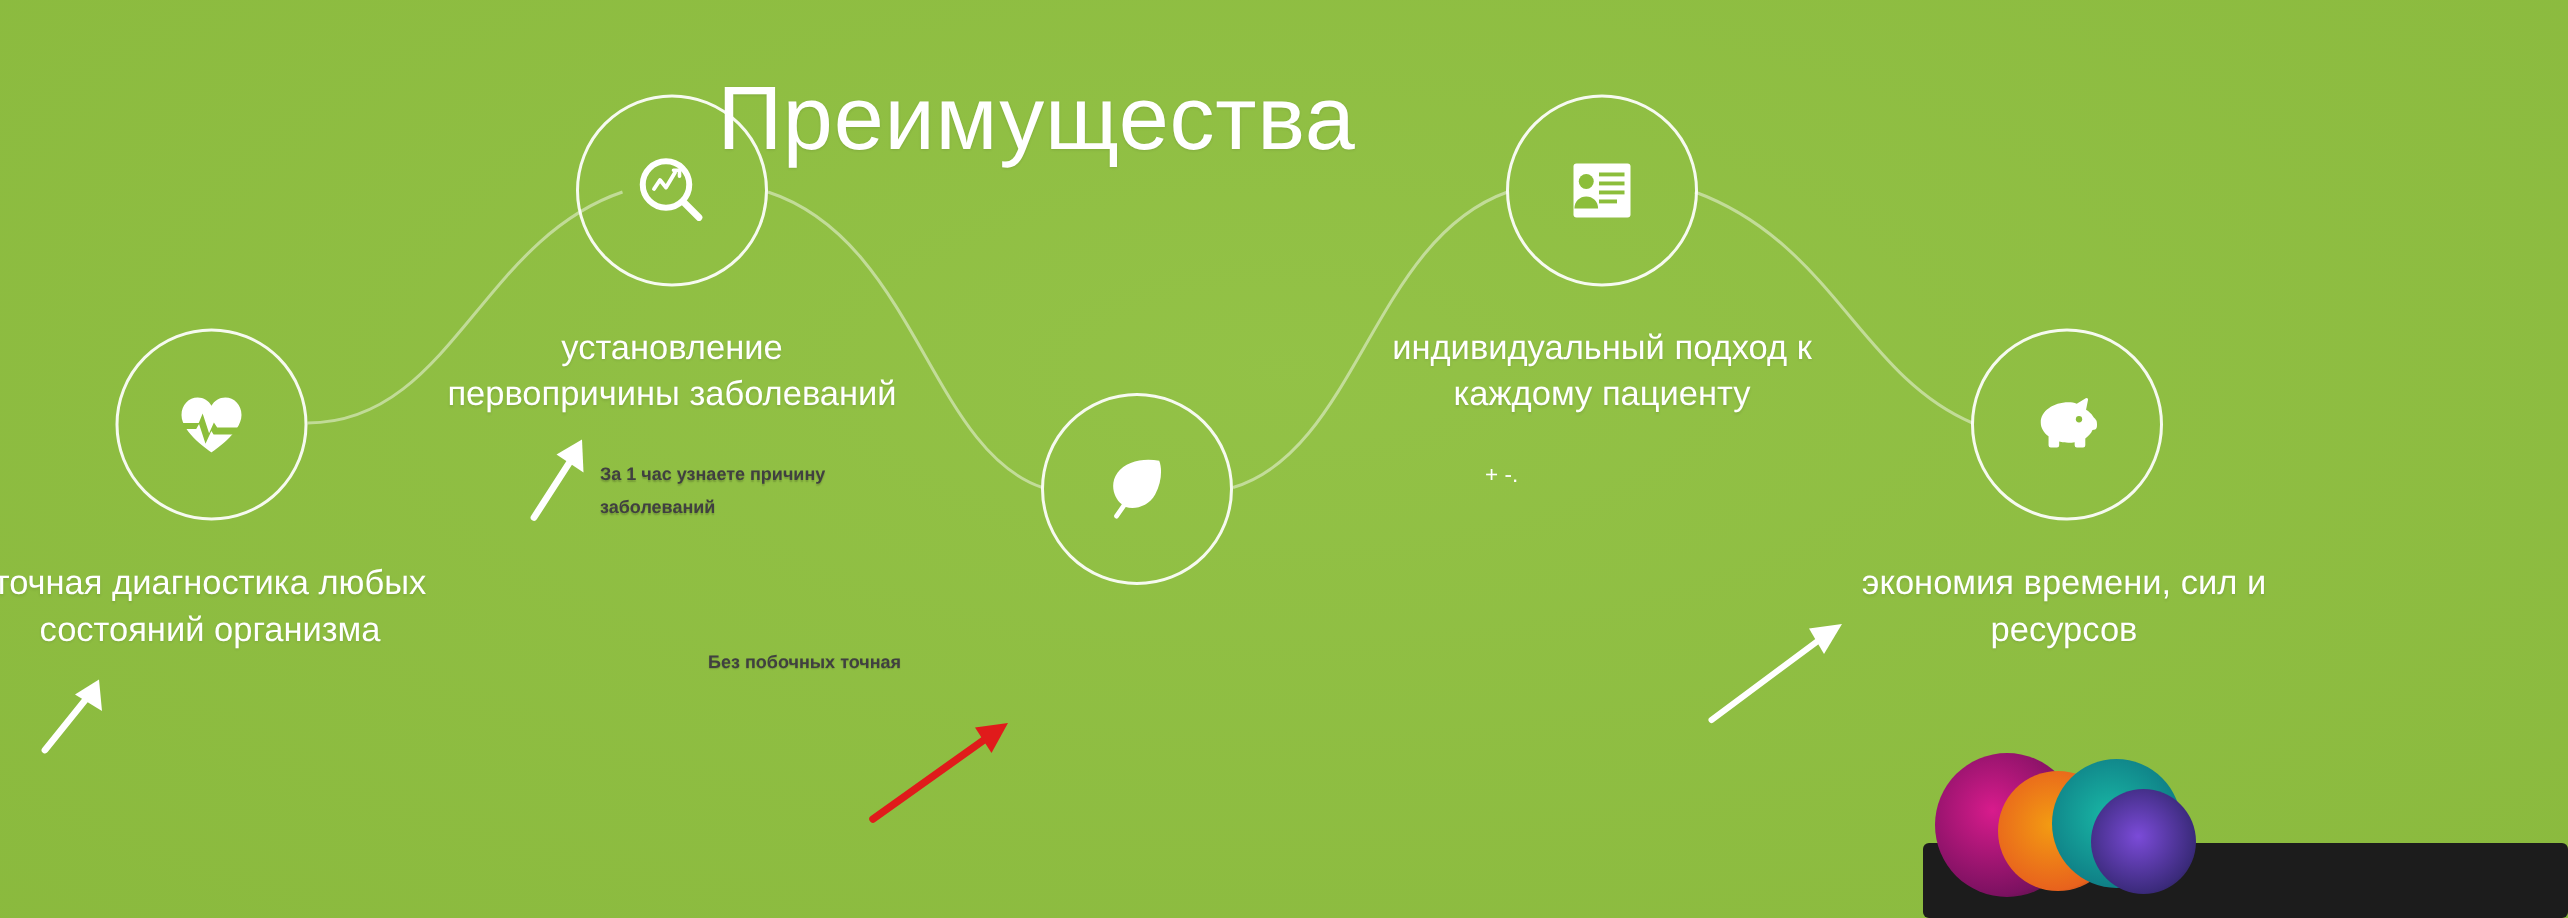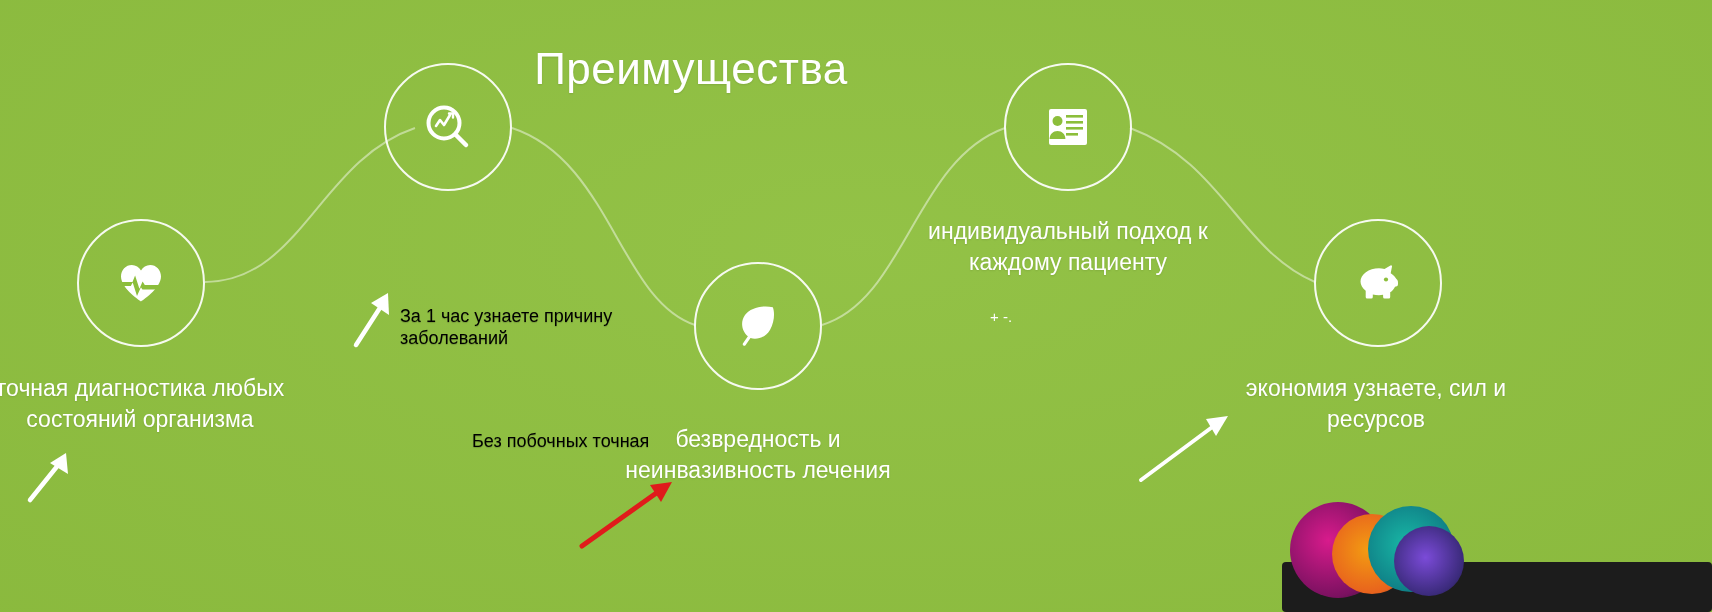--- a/index.html
+++ b/index.html
@@ -18,21 +18,21 @@
     background:radial-gradient(120% 140% at 50% 40%, rgba(255,255,255,0.06) 0%, rgba(0,0,0,0.05) 100%);
     pointer-events:none;
   }
 
   .layer{position:absolute;left:0;top:0;width:1712px;height:612px;}
 
   .title{
     position:absolute;left:0;top:44px;width:1572px;
     text-align:center;
     color:#ffffff;
-    font-size:44px;
+    font-size:60px;
     font-weight:300;
     letter-spacing:0.5px;
     text-shadow:0 1px 2px rgba(0,0,0,0.10);
   }
   .title .t{display:inline-block;transform:translateX(-95px);}
 
   .circle{
     position:absolute;
     border:2px solid rgba(255,255,255,0.92);
     border-radius:50%;
@@ -47,23 +47,23 @@
     font-size:23px;
     font-weight:300;
     line-height:31px;
     text-align:center;
     text-shadow:0 1px 2px rgba(0,0,0,0.10);
     white-space:pre-line;
   }
 
   .note{
     position:absolute;
-    color:#000000;
-    font-size:18px;
-    font-weight:400;
+    color:#404040;
+    font-size:12px;
+    font-weight:700;
     line-height:22px;
     white-space:pre-line;
     text-shadow:0 1px 1px rgba(0,0,0,0.18);
   }
 
   .plusminus{
     position:absolute;
     color:#ffffff;
     font-size:15px;
     font-weight:400;
@@ -109,30 +109,30 @@
   <div class="circle" style="left:384px;top:63px;width:128px;height:128px;">
     <span>
       <svg width="46" height="46" viewBox="0 0 46 46" xmlns="http://www.w3.org/2000/svg">
         <circle cx="19" cy="19" r="15.5" fill="none" stroke="#ffffff" stroke-width="4"></circle>
         <path d="M30.5 30.5 L41 41" stroke="#ffffff" stroke-width="4.5" stroke-linecap="round" fill="none"></path>
         <polyline points="11,22 15,16 19,21 25,11" fill="none" stroke="#ffffff" stroke-width="2.6" stroke-linejoin="round" stroke-linecap="round"></polyline>
         <path d="M24 9.5 l4 0 l0 4" fill="none" stroke="#ffffff" stroke-width="2.4" stroke-linecap="round" stroke-linejoin="round"></path>
       </svg>
     </span>
   </div>
+  <div class="node-label" style="left:288px;top:216px;width:320px;">установление
+первопричины заболеваний</div>
 
   <div class="circle" style="left:694px;top:262px;width:128px;height:128px;">
     <span>
       <svg width="38" height="44" viewBox="0 0 38 44" xmlns="http://www.w3.org/2000/svg">
         <path fill="#ffffff" d="M33.8 3.2C24 1 11.4 3.4 6 11.1 0.5 18.8 3.6 28.2 8.9 32.2l-5 7.2a1.6 1.6 0 0 0 2.6 1.8l5-7.2c6.3 2.1 15.3-0.6 19.6-8.3C35.5 17.7 35.9 8.3 33.8 3.2z"></path>
       </svg>
     </span>
   </div>
-  <div class="node-label" style="left:598px;top:424px;width:320px;">безвредность и
-неинвазивность лечения</div>
 
   <div class="circle" style="left:1004px;top:63px;width:128px;height:128px;">
     <span>
       <svg width="48" height="42" viewBox="0 0 48 42" xmlns="http://www.w3.org/2000/svg">
         <path fill="#ffffff" d="M7 3 h34 a2 2 0 0 1 2 2 v32 a2 2 0 0 1 -2 2 H7 a2 2 0 0 1 -2 -2 V5 a2 2 0 0 1 2 -2 z"></path>
         <rect x="22" y="9" width="17" height="2.6" fill="#8cbe3b"></rect>
         <rect x="22" y="15" width="17" height="2.6" fill="#8cbe3b"></rect>
         <rect x="22" y="21" width="17" height="2.6" fill="#8cbe3b"></rect>
         <rect x="22" y="27" width="12" height="2.6" fill="#8cbe3b"></rect>
         <circle cx="13.5" cy="15" r="5" fill="#8cbe3b"></circle>
@@ -144,21 +144,21 @@
 каждому пациенту</div>
 
   <div class="circle" style="left:1314px;top:219px;width:128px;height:128px;">
     <span>
       <svg width="46" height="40" viewBox="0 0 46 40" xmlns="http://www.w3.org/2000/svg">
         <path fill="#ffffff" d="M42.5 16.5c-0.8-0.1-1.4-0.8-2.2-2-1.1-1.7-2.7-3.2-4.6-4.3l1.3-6.6a1 1 0 0 0-1.5-1.1l-6 3.6C27.8 5.4 26 5.2 24 5.2 13.8 5.2 5.5 11.2 5.5 18.6c0 3.6 2 6.8 5.2 9.2v6.1a1.5 1.5 0 0 0 1.5 1.5h4.1a1.5 1.5 0 0 0 1.5-1.5v-2.5c2 .5 4 .8 6.2.8 1.4 0 2.8-.1 4.1-.4v2.1a1.5 1.5 0 0 0 1.5 1.5h4.1a1.5 1.5 0 0 0 1.5-1.5v-4.6c2.2-1.5 3.9-3.4 4.8-5.6 0.7-0.1 1.3-0.2 1.8-0.4 1-0.5 1.2-1.4 1.2-3.1 0-1.9-0.2-3.5-1.5-3.7z"></path>
         <circle cx="31" cy="16.5" r="2.1" fill="#8cbe3b"></circle>
       </svg>
     </span>
   </div>
-  <div class="node-label" style="left:1216px;top:373px;width:320px;">экономия узнаете, сил и
+  <div class="node-label" style="left:1216px;top:373px;width:320px;">экономия времени, сил и
 ресурсов</div>
 
   <svg class="layer" viewBox="0 0 1712 612" xmlns="http://www.w3.org/2000/svg">
 
     <g>
       <line x1="30" y1="500" x2="63" y2="459" stroke="#ffffff" stroke-width="4.5" stroke-linecap="round"></line>
       <polygon points="66,453 68,474 50,463" fill="#ffffff"></polygon>
     </g>
 
     <g>

